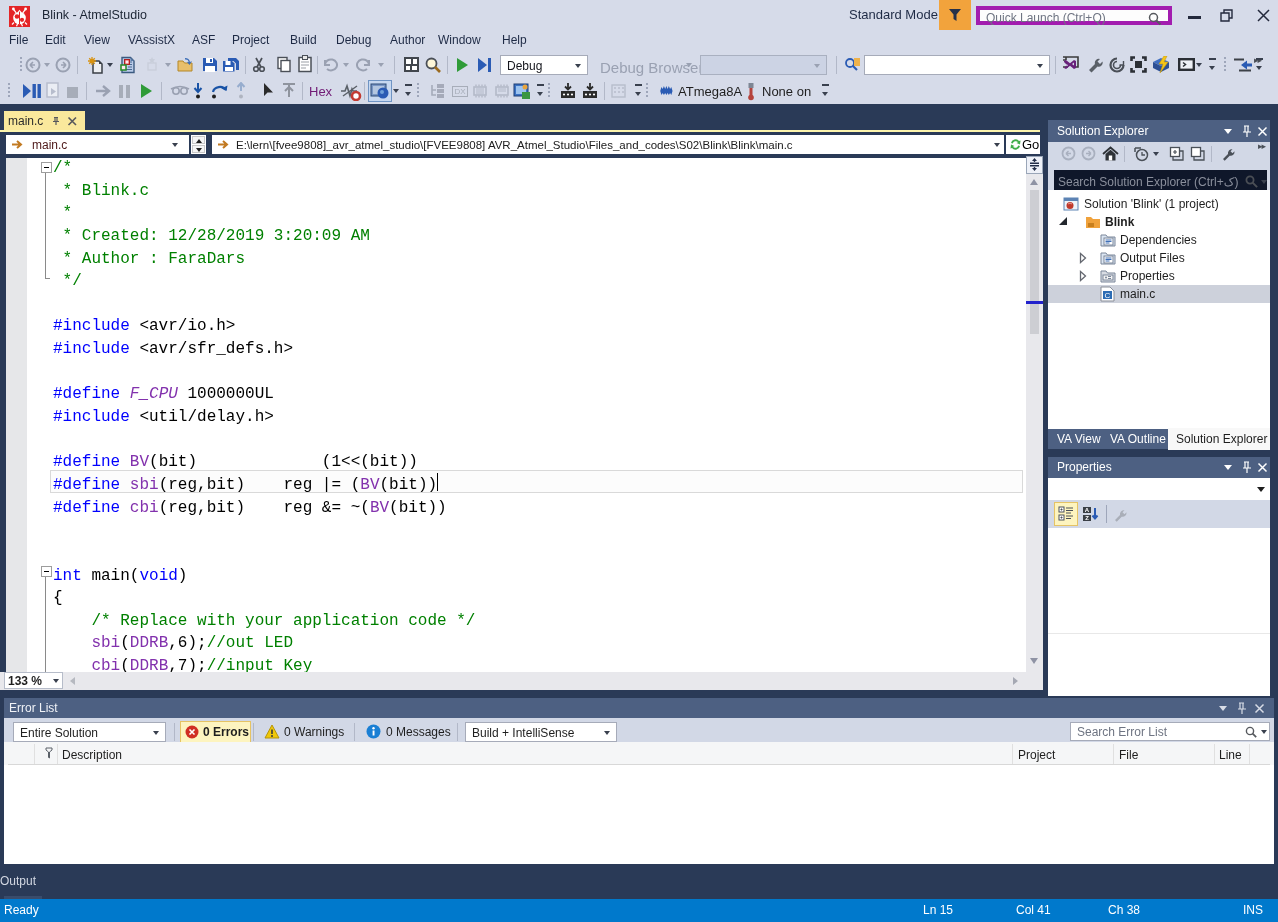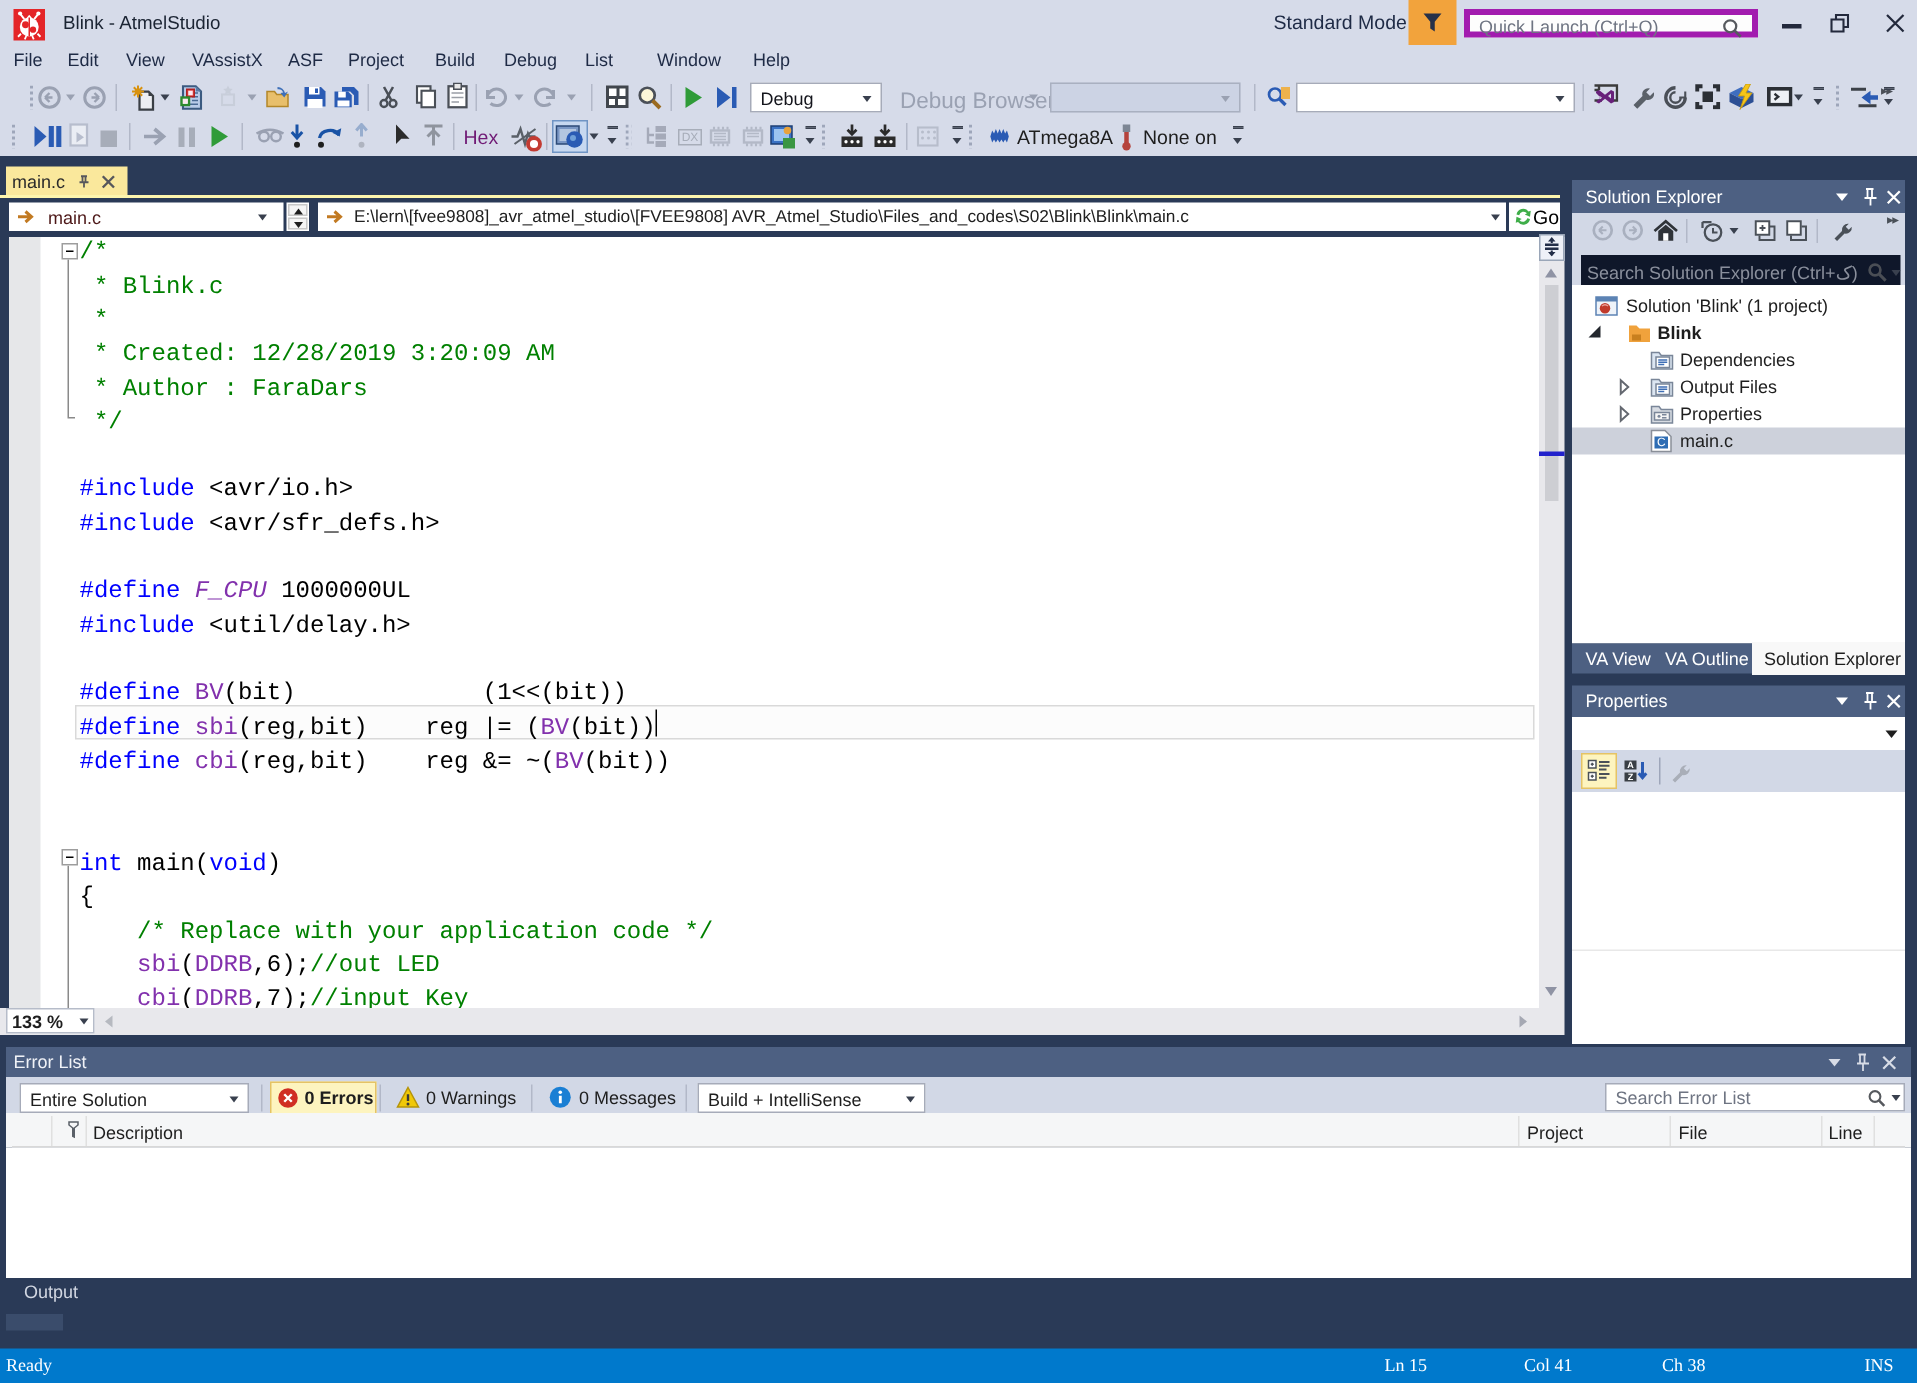--- a/index.html
+++ b/index.html
@@ -48,22 +48,22 @@
 .trow { position:absolute; left:0; width:222px; height:18px; color:#1e1e1e; }
 .trow span { position:absolute; top:2px; }
 .ptitle { background:#4d6082; color:#fff; font-size:12px; }
 .ptb { background:#d2d8e6; }
 
 #elist { left:0; top:696px; width:1278px; height:226px; }
 #eltitle { left:4px; top:2px; width:1270px; height:20px; background:#4d6082; color:#f0f2f7; font-size:12px; line-height:20px; padding-left:5px; }
 #elfilter { left:8px; top:22px; width:1262px; height:28px; background:#d2d8e6; }
 #elhead { left:8px; top:46px; width:1262px; height:23px; background:#f5f6f7; border-bottom:1px solid #d8d8d8; }
 #elbody { left:8px; top:69px; width:1262px; height:99px; background:#fff; }
-#outrow { left:0; top:156px; width:1278px; height:35px; background:#2a3a57; color:#d2d7e2; font-size:12px; line-height:19px; padding-left:16px; }
-#status { left:0; top:203px; width:1278px; height:23px; background:#0079cc; color:#fff; font-size:12px; line-height:23px;font-family:Liberation Serif, serif; }
+#outrow { left:0; top:176px; width:1278px; height:35px; background:#2a3a57; color:#d2d7e2; font-size:12px; line-height:19px; padding-left:0; }
+#status { left:0; top:203px; width:1278px; height:23px; background:#0079cc; color:#fff; font-size:12px; line-height:23px; }
 </style>
 </head>
 <body>
 
 <div id="titlebar" class="abs"></div>
 <div id="logo" class="abs"><svg width="21" height="21" viewBox="0 0 21 21">
 <path d="M7.2 6.8 L4.6 3.4 M13.8 6.8 L16.4 3.4" stroke="#fff" stroke-width="1.3"></path>
 <circle cx="4.4" cy="3" r="1.4" fill="#fff"></circle>
       <circle cx="16.6" cy="3" r="1.4" fill="#fff"></circle>
 <path d="M10.5 3.8 l1.8 2.2 h-3.6 z" fill="#fff"></path>
@@ -94,21 +94,21 @@
 
 <div id="menubar" class="abs">
 <span style="left:9px">File</span>
 <span style="left:45px">Edit</span>
 <span style="left:84px">View</span>
 <span style="left:128px">VAssistX</span>
 <span style="left:192px">ASF</span>
 <span style="left:232px">Project</span>
 <span style="left:290px">Build</span>
 <span style="left:336px">Debug</span>
-<span style="left:390px">List</span>
+<span style="left:390px">Author</span>
 <span style="left:438px">Window</span>
 <span style="left:502px">Help</span>
 </div>
 
 <div id="tb1" class="abs">
  <div class="grip abs" style="left:20px"></div>
  <svg class="abs" style="left:25px;top:5px" width="16" height="16" viewBox="0 0 16 16">
       <circle cx="8" cy="8" r="6.5" fill="none" stroke="#9aa1b2" stroke-width="2"></circle>
       <path d="M5 8 l3-3 M5 8 l3 3 M5 8 h5" stroke="#9aa1b2" stroke-width="1.6" fill="none"></path>
     </svg>

